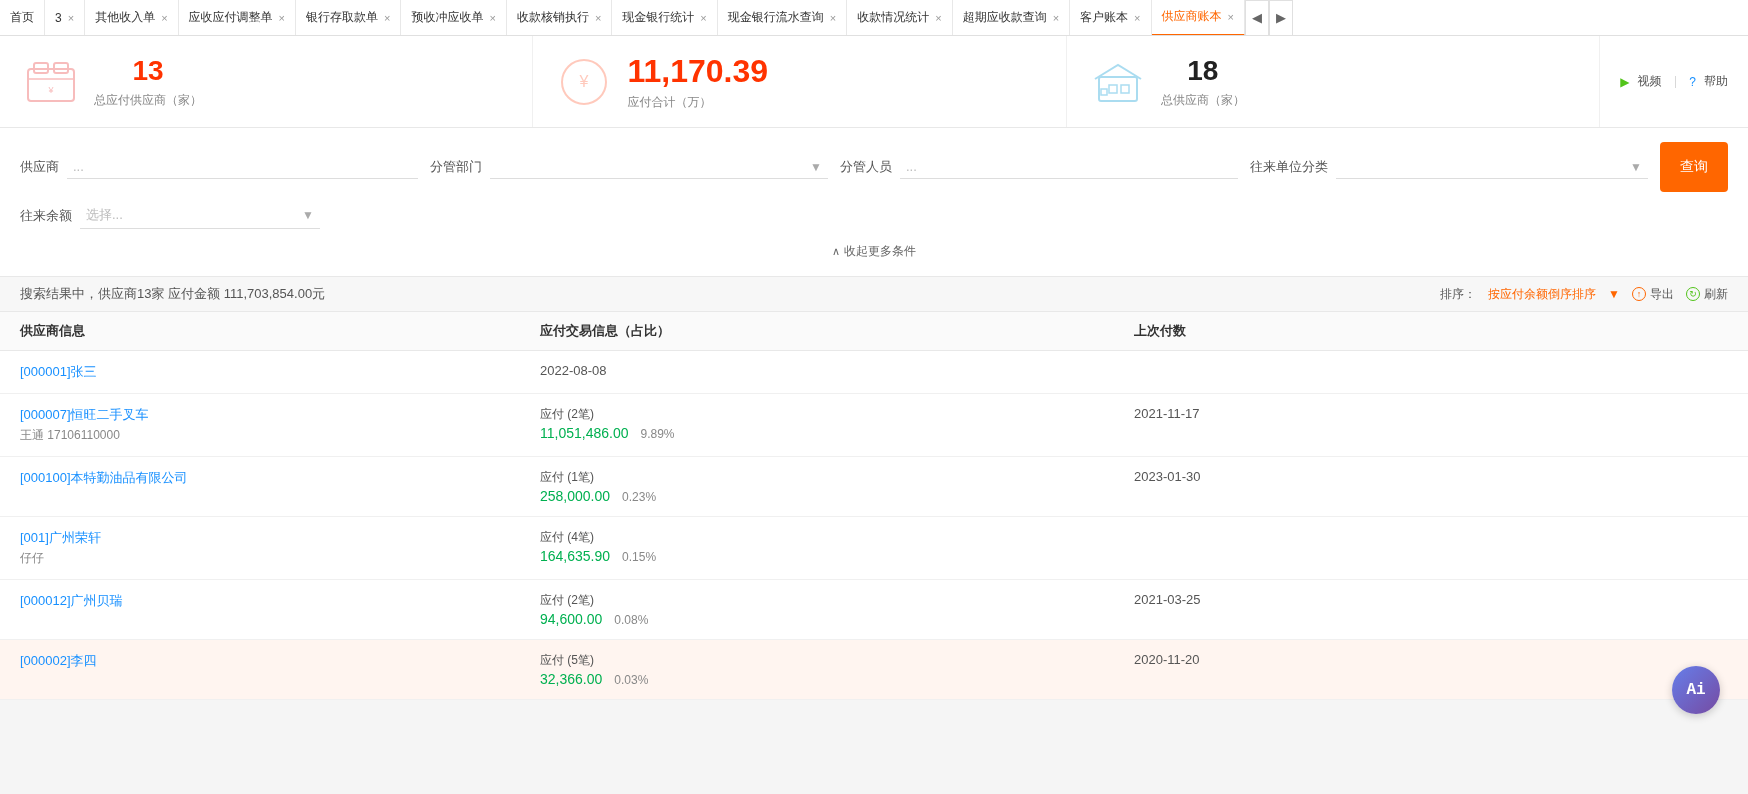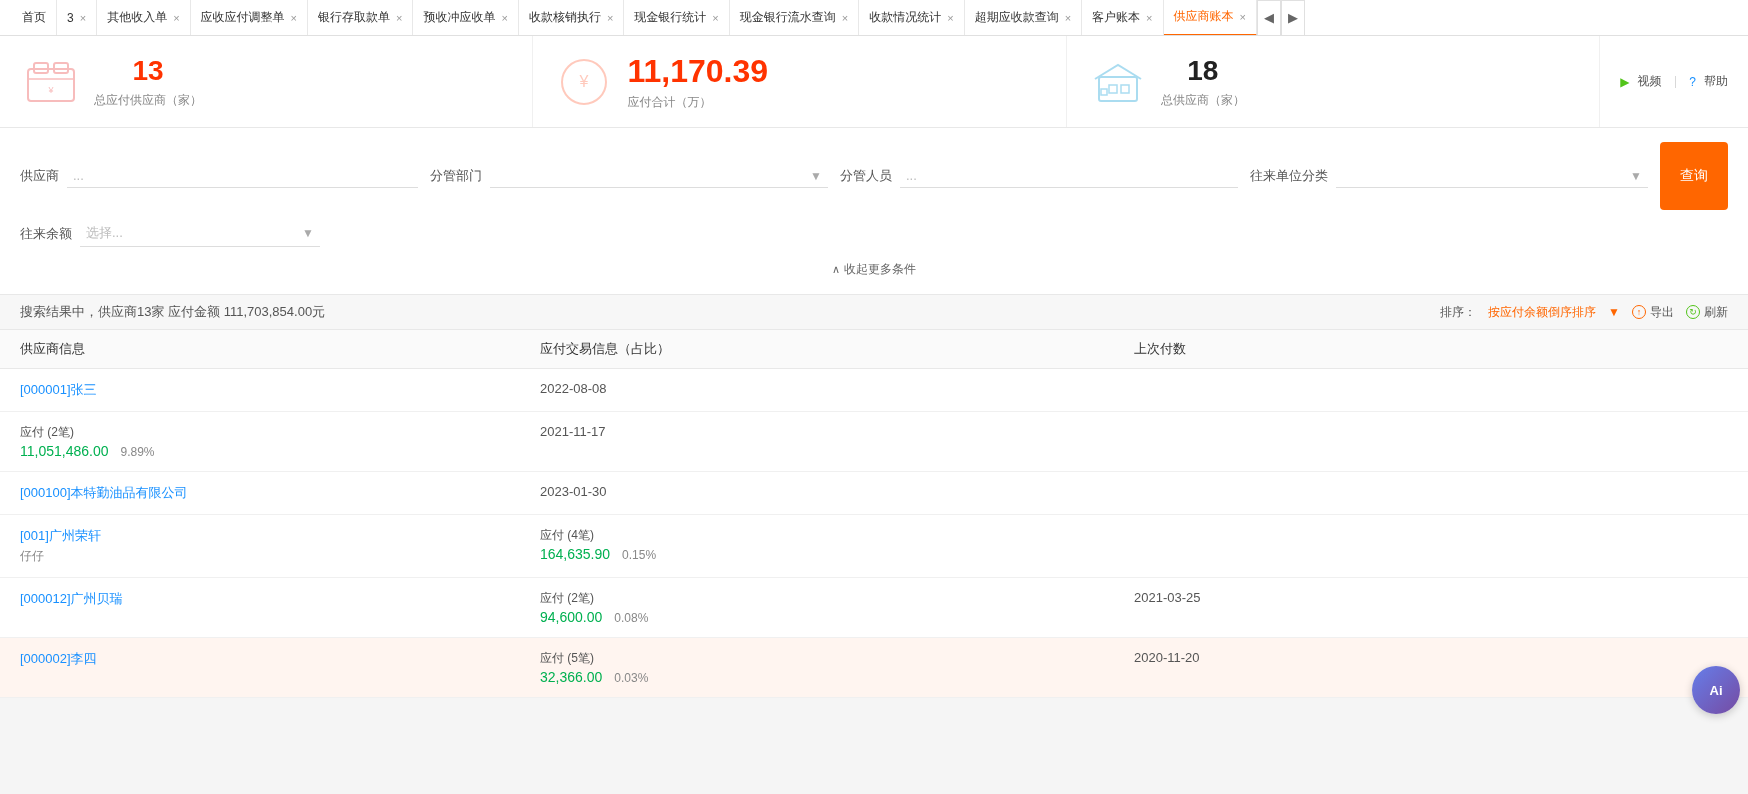--- a/index.html
+++ b/index.html
@@ -6,21 +6,21 @@
     body { font-family: 'Microsoft YaHei', Arial, sans-serif; font-size: 13px; background: #f5f5f5; color: #333; }
 
     
     .top-nav {
       display: flex;
       align-items: center;
       background: #fff;
       border-bottom: 1px solid #e0e0e0;
       height: 36px;
       overflow: hidden;
-      padding: 0 12px;
+      padding: 0 0;
     }
     .nav-tab {
       display: flex;
       align-items: center;
       padding: 0 10px;
       height: 36px;
       font-size: 12px;
       color: #333;
       white-space: nowrap;
       border-right: 1px solid #e8e8e8;
@@ -112,21 +112,21 @@
       padding: 4px 6px;
       cursor: pointer;
       position: relative;
     }
     .filter-select-text { flex: 1; color: #bbb; font-size: 13px; }
     .filter-select-arrow { color: #aaa; font-size: 12px; }
     .query-btn {
       background: #ff6600;
       color: #fff;
       border: none;
-      padding: 25px 20px;
+      padding: 16px 20px;
       border-radius: 4px;
       font-size: 14px;
       cursor: pointer;
       white-space: nowrap;
     }
     .collapse-btn {
       display: flex;
       align-items: center;
       justify-content: center;
       font-size: 12px;
@@ -187,21 +187,21 @@
     .table-container {
       background: #fff;
       margin: 0;
     }
     .table-header {
       display: grid;
       grid-template-columns: 520px 1fr 1fr;
       background: #fafafa;
       border-bottom: 1px solid #e8e8e8;
       padding: 10px 20px;
-      font-weight: normal;
+      font-weight: bold;
       font-size: 13px;
       color: #333;
     }
     .table-row {
       display: grid;
       grid-template-columns: 520px 1fr 1fr;
       border-bottom: 1px solid #f0f0f0;
       padding: 12px 20px;
       align-items: start;
     }
@@ -224,34 +224,35 @@
     .last-pay { font-size: 13px; color: #555; }
 
     
     ::-webkit-scrollbar { width: 6px; height: 6px; }
     ::-webkit-scrollbar-track { background: #f1f1f1; }
     ::-webkit-scrollbar-thumb { background: #ccc; border-radius: 3px; }
 
     
     .ai-btn {
       position: fixed;
-      right: 8px;
+      right: 28px;
       bottom: 80px;
       background: linear-gradient(135deg, #667eea 0%, #764ba2 100%);
       color: #fff;
       border-radius: 50%;
       width: 48px;
       height: 48px;
       display: flex;
       align-items: center;
       justify-content: center;
-      font-size: 13px;
+      font-size: 16px;
       font-weight: bold;
       cursor: pointer;
       box-shadow: 0 2px 8px rgba(0,0,0,0.2);
+      font-family: Liberation Mono, monospace;
     }
   </style>
 </head>
 <body>
 
 <div class="top-nav">
   <div class="nav-tab">
     <span>首页</span>
   </div>
   <div class="nav-tab">
@@ -435,36 +436,49 @@
         <span class="supplier-link">[000001]张三</span>
       </div>
     </div>
     <div>
       <span class="last-pay">2022-08-08</span>
     </div>
   </div>
 
   <div class="table-row">
     <div>
+      <div>
+        <span class="supplier-link">[000007]恒旺二手叉车</span>
+      </div>
+      <div class="supplier-sub">王通  17106110000</div>
+    </div>
+    <div>
       <div class="tx-label">应付 (2笔)</div>
       <div class="tx-row">
         <span class="tx-amount">11,051,486.00</span>
         <span class="tx-percent">9.89%</span>
       </div>
     </div>
     <div>
       <span class="last-pay">2021-11-17</span>
     </div>
   </div>
 
   <div class="table-row">
     <div>
       <span class="supplier-link">[000100]本特勤油品有限公司</span>
     </div>
     <div>
+      <div class="tx-label">应付 (1笔)</div>
+      <div class="tx-row">
+        <span class="tx-amount">258,000.00</span>
+        <span class="tx-percent">0.23%</span>
+      </div>
+    </div>
+    <div>
       <span class="last-pay">2023-01-30</span>
     </div>
   </div>
 
   <div class="table-row">
     <div>
       <div>
         <span class="supplier-link">[001]广州荣轩</span>
       </div>
       <div class="supplier-sub">仔仔</div>

